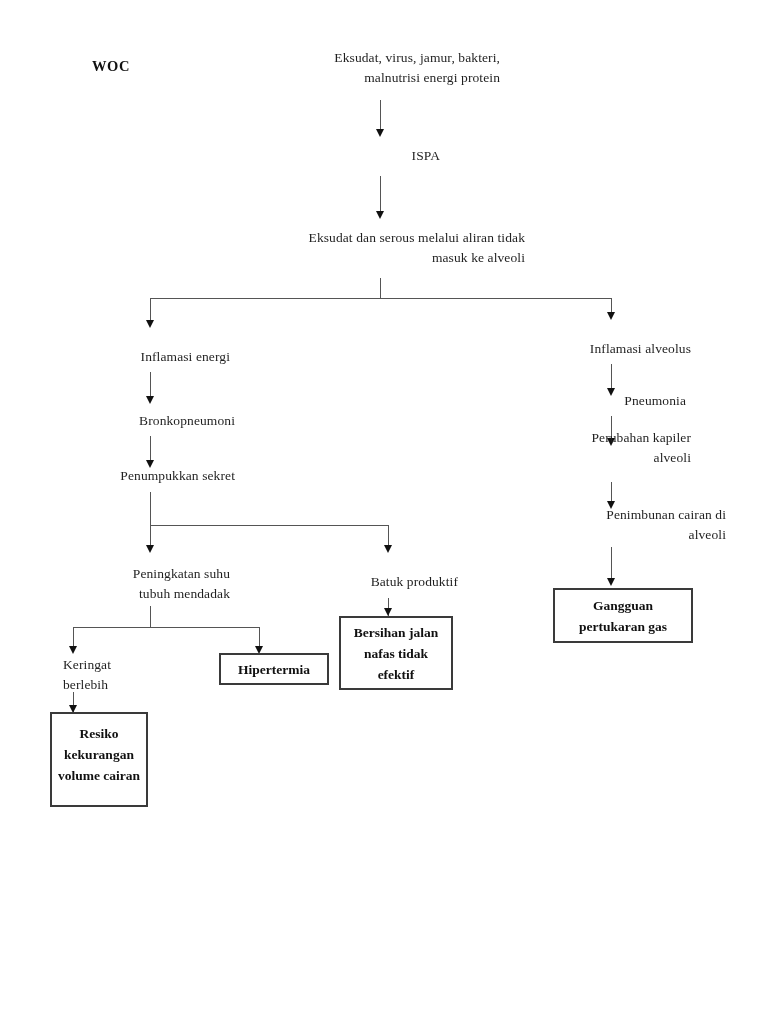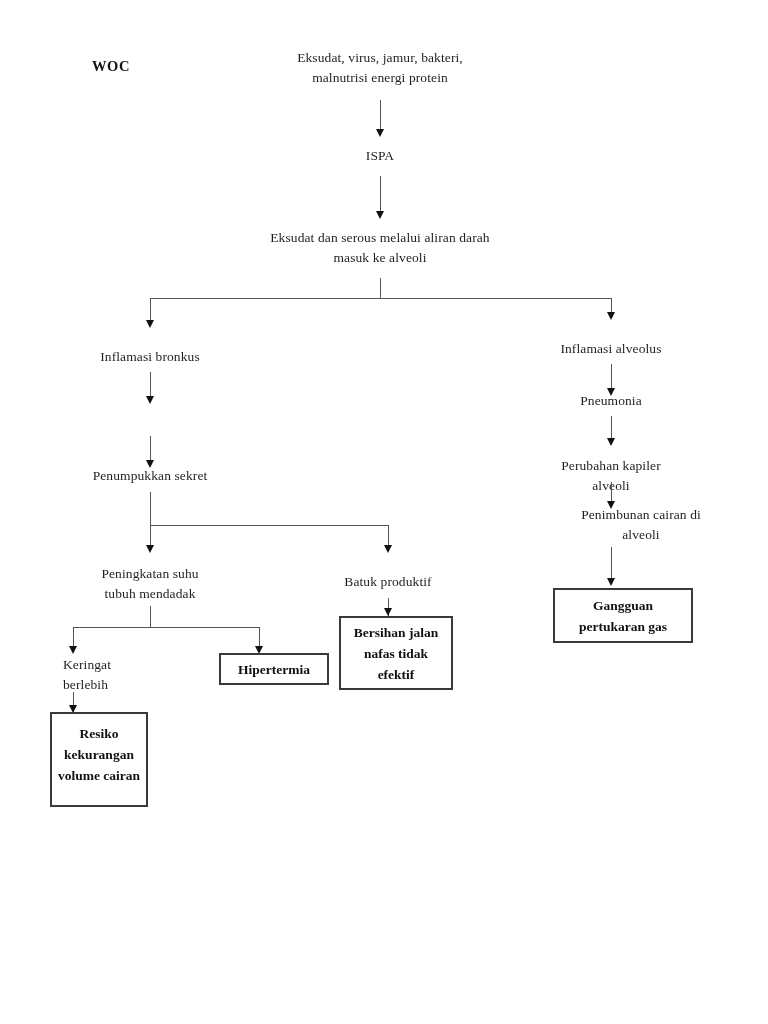--- a/index.html
+++ b/index.html
@@ -20,21 +20,21 @@
     position: relative;
     width: 768px;
     height: 1024px;
   }
   
   .node {
     position: absolute;
     font-size: 13.5px;
     line-height: 20px;
     color: #1f1f1f;
-    text-align: center;
+    text-align: right;
     white-space: pre-line;
     letter-spacing: 0.1px;
   }
   .node.bold { font-weight: normal; }
   .node.leftal { text-align: left; }
 
   
   .boxnode {
     position: absolute;
     border: 2px solid #3a3a3a;
@@ -90,35 +90,36 @@
 malnutrisi energi protein</div>
 
   <div class="vline" style="left:380px; top:100px; height:32px;"></div>
   <div class="arrowhead" style="left:376px; top:129px;"></div>
 
   <div class="node" style="left:320px; top:146px; width:120px;">ISPA</div>
 
   <div class="vline" style="left:380px; top:176px; height:37px;"></div>
   <div class="arrowhead" style="left:376px; top:211px;"></div>
 
-  <div class="node" style="left:235px; top:228px; width:290px;">Eksudat dan serous melalui aliran darah
+  <div class="node" style="left:235px; top:228px; width:290px;">Eksudat dan serous melalui aliran tidak
 masuk ke alveoli</div>
 
   <div class="vline" style="left:380px; top:278px; height:20px;"></div>
   <div class="hline" style="left:150px; top:298px; width:462px;"></div>
   <div class="vline" style="left:150px; top:298px; height:24px;"></div>
   <div class="arrowhead" style="left:146px; top:320px;"></div>
   <div class="vline" style="left:611px; top:298px; height:16px;"></div>
   <div class="arrowhead" style="left:607px; top:312px;"></div>
 
-  <div class="node" style="left:70px; top:347px; width:160px;">Inflamasi bronkus</div>
+  <div class="node" style="left:70px; top:347px; width:160px;">Inflamasi energi</div>
 
   <div class="vline" style="left:150px; top:372px; height:26px;"></div>
   <div class="arrowhead" style="left:146px; top:396px;"></div>
 
+  <div class="node bold" style="left:65px; top:411px; width:170px;">Bronkopneumoni</div>
 
   <div class="vline" style="left:150px; top:436px; height:26px;"></div>
   <div class="arrowhead" style="left:146px; top:460px;"></div>
 
   <div class="node" style="left:65px; top:466px; width:170px;font-family:Liberation Serif, serif;">Penumpukkan sekret</div>
 
   <div class="vline" style="left:150px; top:492px; height:33px;"></div>
   <div class="hline" style="left:150px; top:525px; width:238px;"></div>
   <div class="vline" style="left:150px; top:525px; height:22px;"></div>
   <div class="arrowhead" style="left:146px; top:545px;"></div>
@@ -159,21 +160,21 @@
   <div class="node" style="left:531px; top:339px; width:160px;">Inflamasi alveolus</div>
 
   <div class="vline" style="left:611px; top:364px; height:26px;"></div>
   <div class="arrowhead" style="left:607px; top:388px;"></div>
 
   <div class="node bold" style="left:536px; top:391px; width:150px;">Pneumonia</div>
 
   <div class="vline" style="left:611px; top:416px; height:25px;"></div>
   <div class="arrowhead" style="left:607px; top:438px;"></div>
 
-  <div class="node" style="left:531px; top:456px; width:160px;">Perubahan kapiler
+  <div class="node" style="left:531px; top:428px; width:160px;">Perubahan kapiler
 alveoli</div>
 
   <div class="vline" style="left:611px; top:482px; height:22px;"></div>
   <div class="arrowhead" style="left:607px; top:501px;"></div>
 
   <div class="node" style="left:556px; top:505px; width:170px;">Penimbunan cairan di
 alveoli</div>
 
   <div class="vline" style="left:611px; top:547px; height:33px;"></div>
   <div class="arrowhead" style="left:607px; top:578px;"></div>

